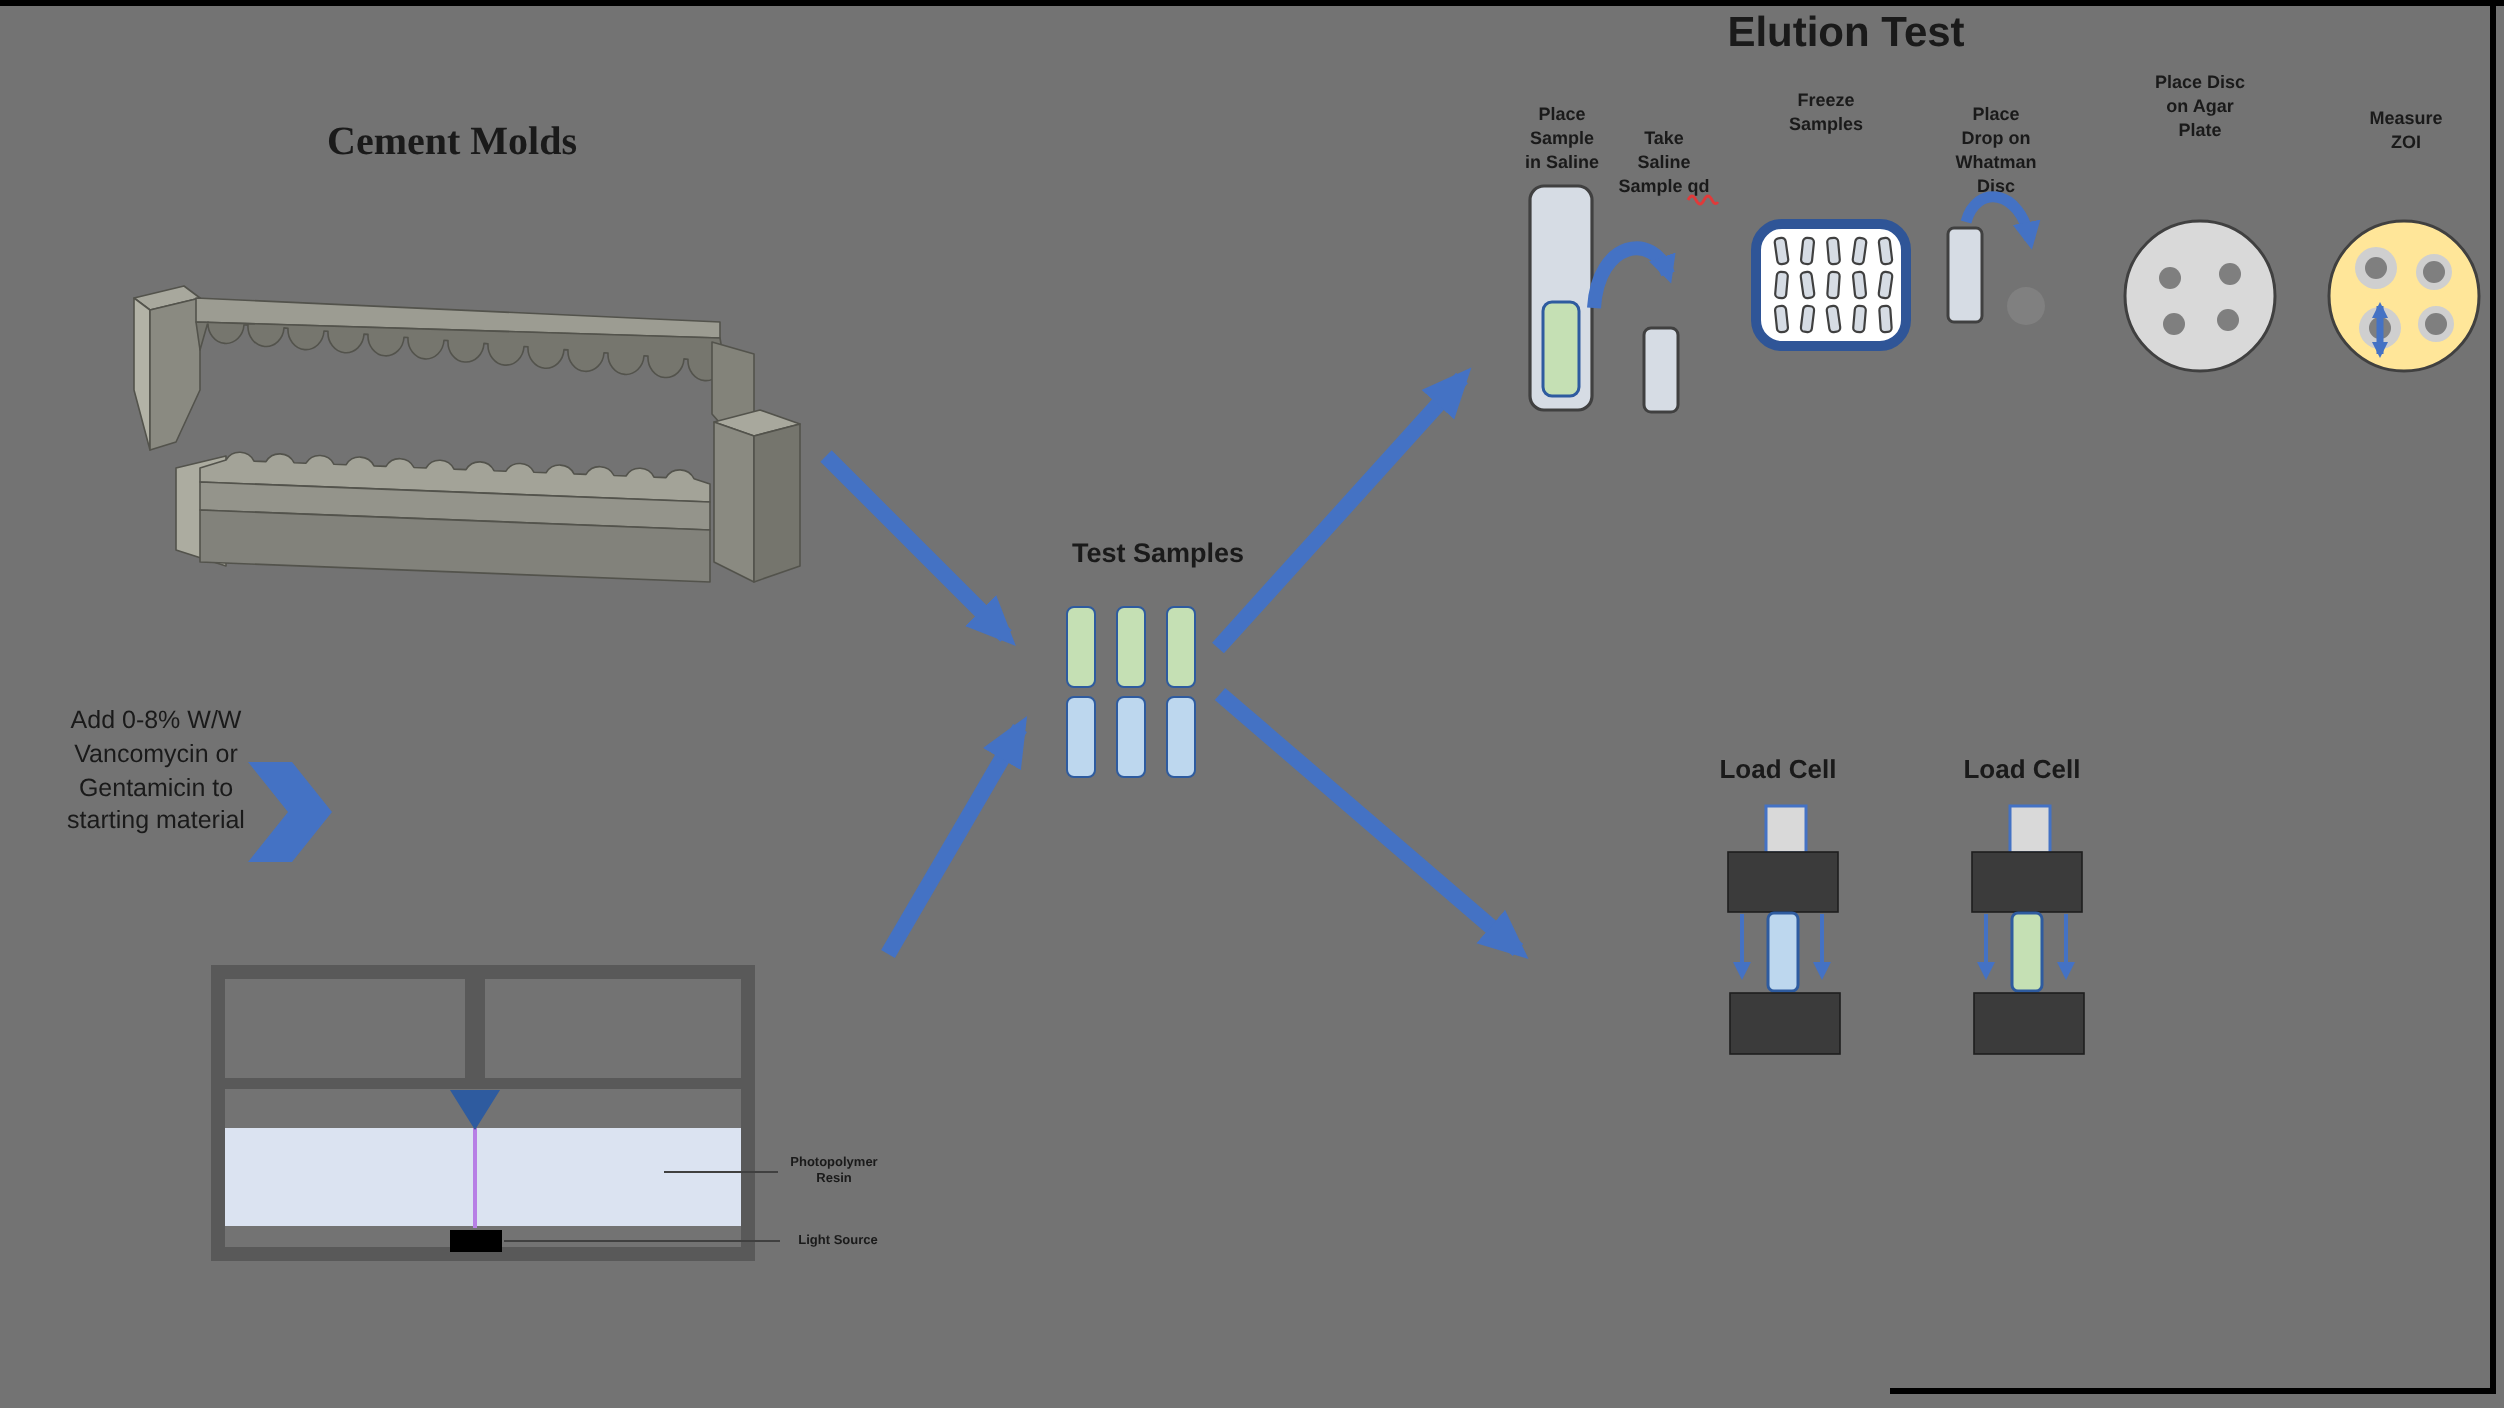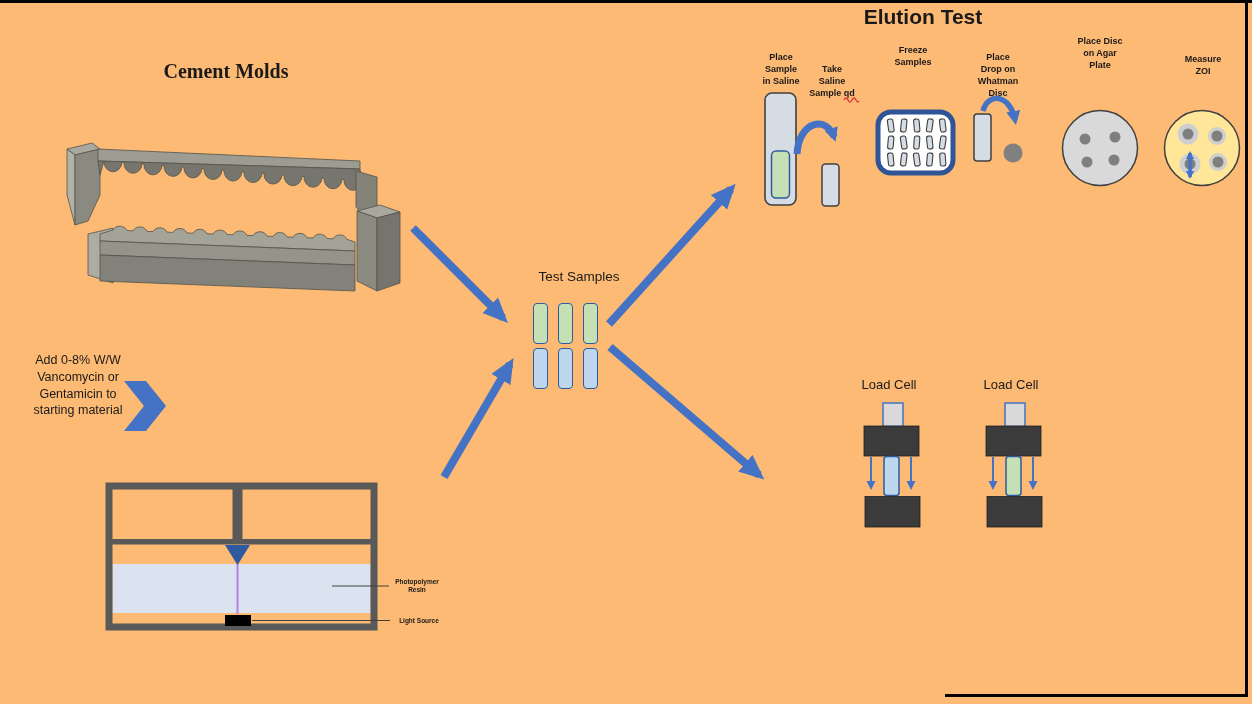--- a/index.html
+++ b/index.html
@@ -1,26 +1,26 @@
 <!DOCTYPE html>
 <html><head>
 <meta charset="utf-8">
 <style>
   html,body{margin:0;padding:0;background:#fff;}
   .stage{
-    position:relative;width:1252px;height:704px;background:#fdba74;overflow:hidden;
+    position:relative;width:1252px;height:704px;background:#737373;overflow:hidden;
     font-family:"Liberation Sans",sans-serif;color:#1a1a1a;
   }
   .abs{position:absolute;}
   .preline{white-space:pre-line;}
   .title{font-weight:600;text-align:center;letter-spacing:0;}
   .title-lg{font-size:20px;}
   .title-xl{font-size:21px;}
   .step-label{font-size:9px;font-weight:600;line-height:1.32;text-align:center;}
-  .mid-label{font-size:13px;font-weight:400;text-align:center;}
+  .mid-label{font-size:13px;font-weight:700;text-align:center;}
   .note-text{font-size:12.5px;font-weight:400;line-height:1.34;text-align:center;}
   .tiny-label{font-size:6.5px;font-weight:700;line-height:1.25;text-align:center;}
   .sample-chip{position:absolute;width:15px;height:41px;border:1.5px solid #2E5B9F;border-radius:4px;box-sizing:border-box;}
   .chip-green{background:#C5E0B4;}
   .chip-blue{background:#BDD7EE;}
   .border-line{position:absolute;background:#000;}
   svg{display:block;}
 </style>
 </head>
 <body>

